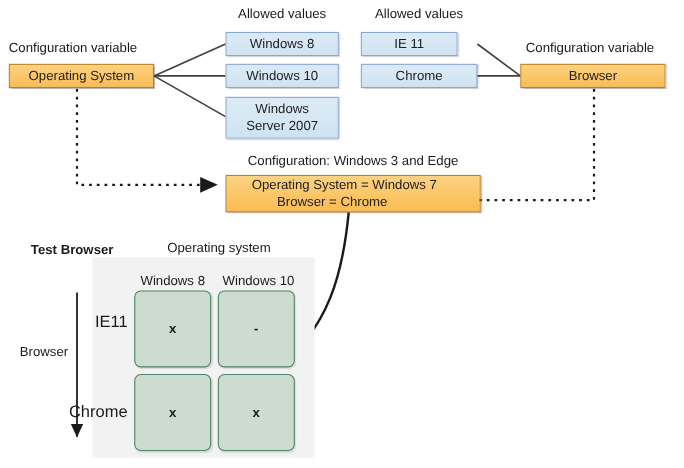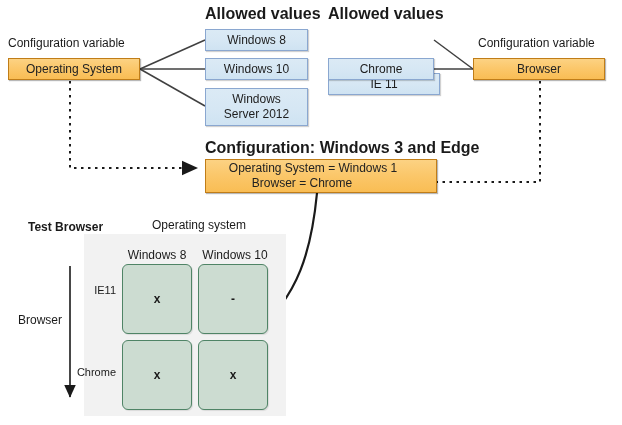--- a/index.html
+++ b/index.html
@@ -26,21 +26,21 @@
     font-size:12px;color:#222;
   }
   
   .blue{
     background:linear-gradient(to bottom,#dbeaf5 0%,#d6e7f4 55%,#cfe3f2 100%);
     border:1px solid #8aa7d0;
     box-shadow:1px 1px 1px rgba(0,0,0,.18);
     font-size:12px;color:#1d1d1d;
   }
   .caption{position:absolute;font-size:12px;color:#1a1a1a;white-space:nowrap;text-align:right;}
-  .caption.bold{font-weight:bold;font-size:16px;}
+  .caption.bold{font-weight:normal;font-size:12px;}
 
   
   .cfgbox{
     position:absolute;box-sizing:border-box;
     background:linear-gradient(to bottom,#fcd283 0%,#fbc76a 48%,#f9bd54 100%);
     border:1px solid #c07d18;
     box-shadow:1px 1px 1px rgba(0,0,0,.28);
     font-size:12px;color:#222;
     display:flex;flex-direction:column;justify-content:center;
   }
@@ -51,21 +51,21 @@
   
   #matrix-backdrop{position:absolute;background:#f2f2f2;}
   .cell{
     position:absolute;box-sizing:border-box;
     background:#ccdcd1;border:1px solid #4f8466;border-radius:6px;
     display:flex;align-items:center;justify-content:center;
     font-size:12px;font-weight:bold;color:#1a1a1a;
     box-shadow:1px 1px 1px rgba(0,0,0,.10);
   }
   .collabel{position:absolute;font-size:12px;color:#1a1a1a;white-space:nowrap;}
-  .rowlabel{position:absolute;font-size:11px;color:#1a1a1a;white-space:nowrap;text-align:right;}
+  .rowlabel{position:absolute;font-size:15px;color:#1a1a1a;white-space:nowrap;text-align:right;}
   .axislabel{position:absolute;font-size:12px;color:#1a1a1a;white-space:nowrap;}
   .mtitle{position:absolute;font-size:12px;font-weight:bold;color:#1a1a1a;white-space:nowrap;}
 </style>
 </head>
 <body>
 
 <div id="stage">
 
   <svg class="layer" viewBox="0 0 622 425">
     <defs>
@@ -117,37 +117,37 @@
   <div class="caption" style="left:8px;top:36px;">Configuration variable</div>
 
   <div class="node orange" style="left:8px;top:58px;width:132px;height:22px;">Operating System</div>
 
   <div class="node blue" style="left:205px;top:29px;width:103px;height:22px;">Windows 8</div>
 
   <div class="node blue" style="left:205px;top:58px;width:103px;height:22px;">Windows 10</div>
 
   <div class="node blue" style="left:205px;top:88px;width:103px;height:38px;flex-direction:column;line-height:15px;text-align:center;">
     <span>Windows</span>
-    <span>Server 2012</span>
+    <span>Server 2007</span>
   </div>
 
   <div class="caption bold" style="left:328px;top:5px;width:106px;text-align:center;">Allowed values</div>
 
-  <div class="node blue" style="left:328px;top:29px;width:112px;height:22px;margin-top:44px;">IE 11</div>
+  <div class="node blue" style="left:328px;top:29px;width:88px;height:22px;">IE 11</div>
 
   <div class="node blue" style="left:328px;top:58px;width:106px;height:22px;">Chrome</div>
 
   <div class="caption" style="left:478px;top:36px;">Configuration variable</div>
 
   <div class="node orange" style="left:473px;top:58px;width:132px;height:22px;">Browser</div>
 
   <div class="caption bold" style="left:205px;top:139px;width:232px;text-align:center;">Configuration: Windows 3 and Edge</div>
 
   <div class="cfgbox" style="left:205px;top:159px;width:232px;height:34px;">
-    <span class="cfgline l1">Operating System = Windows 1</span>
+    <span class="cfgline l1">Operating System = Windows 7</span>
     <span class="cfgline l2">Browser = Chrome</span>
   </div>
 
   <div class="mtitle" style="left:28px;top:220px;">Test Browser</div>
 
   <div id="matrix-backdrop" style="left:84px;top:234px;width:202px;height:182px;"></div>
 
   <div class="axislabel" style="left:152px;top:218px;">Operating system</div>
 
   <div class="axislabel" style="left:18px;top:313px;">Browser</div>

